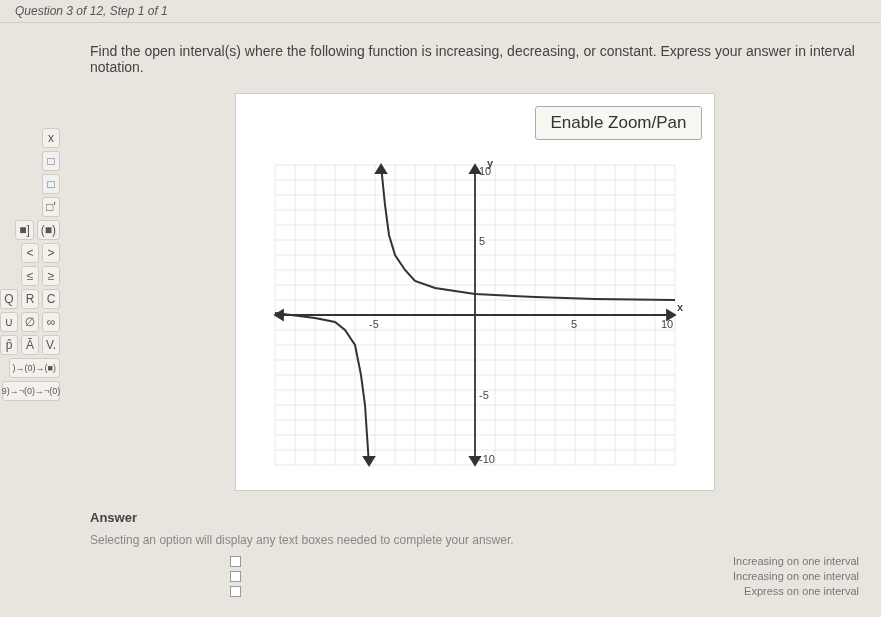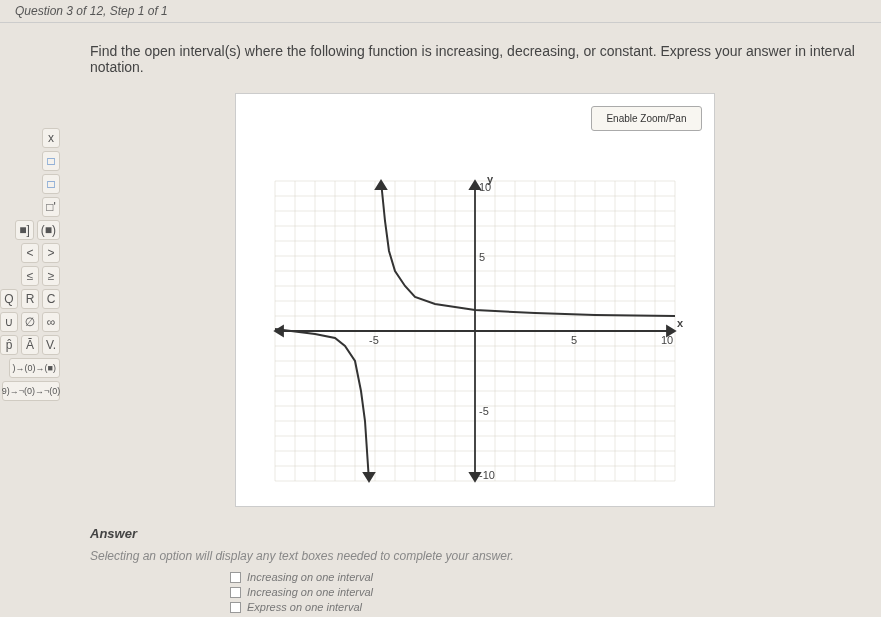--- a/index.html
+++ b/index.html
@@ -66,48 +66,48 @@
       margin: 0 auto 15px auto;
       padding: 15px;
     }
     .zoom-btn {
       position: absolute;
       top: 12px;
       right: 12px;
       background: #f8f6f1;
       border: 1px solid #aaa;
       padding: 6px 14px;
-      font-size: 10px;
+      font-size: 17px;
       color: #333;
       border-radius: 3px;
     }
     .graph {
-      margin-top: 62px;
+      margin-top: 46px;
       width: 420px;
       height: 320px;
       position: relative;
       margin-left: auto;
       margin-right: auto;
     }
     .answer-section {
       margin-top: 19px;
       font-size: 13px;
       color: #555;
-      font-style: italic;
     }
     .answer-label { font-weight: bold; color: #444; margin-bottom: 8px; }
     .hint { font-size: 12px; color: #888; margin-bottom: 8px; }
     .option-row {
       font-size: 11px;
       color: #777;
       margin-left: 140px;
       margin-bottom: 3px;
       display: flex;
       align-items: center;
       gap: 6px;
+      justify-content: space-between;
     }
     .checkbox-box {
       width: 11px;
       height: 11px;
       border: 1px solid #999;
       background: #fff;
     }
   </style>
 </head>
 <body>

